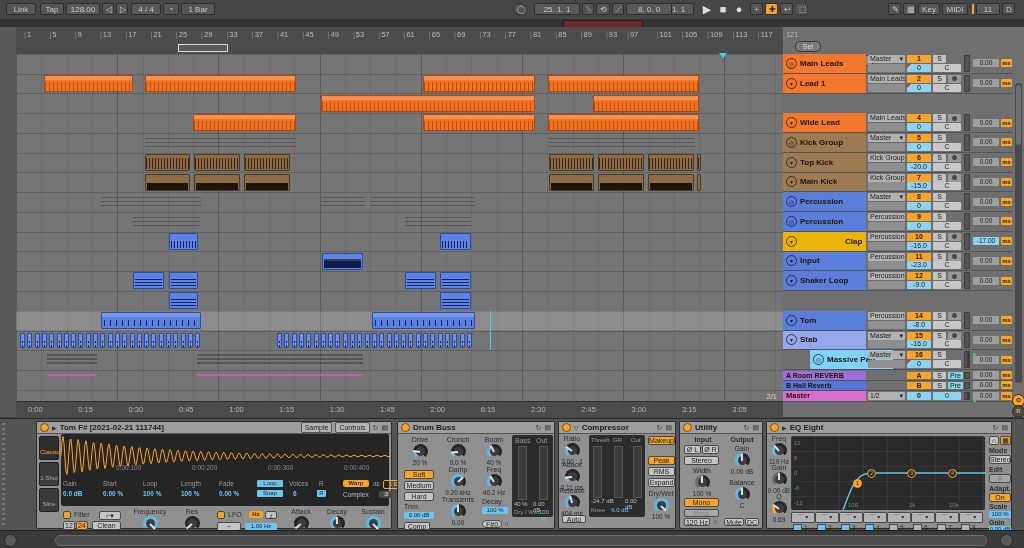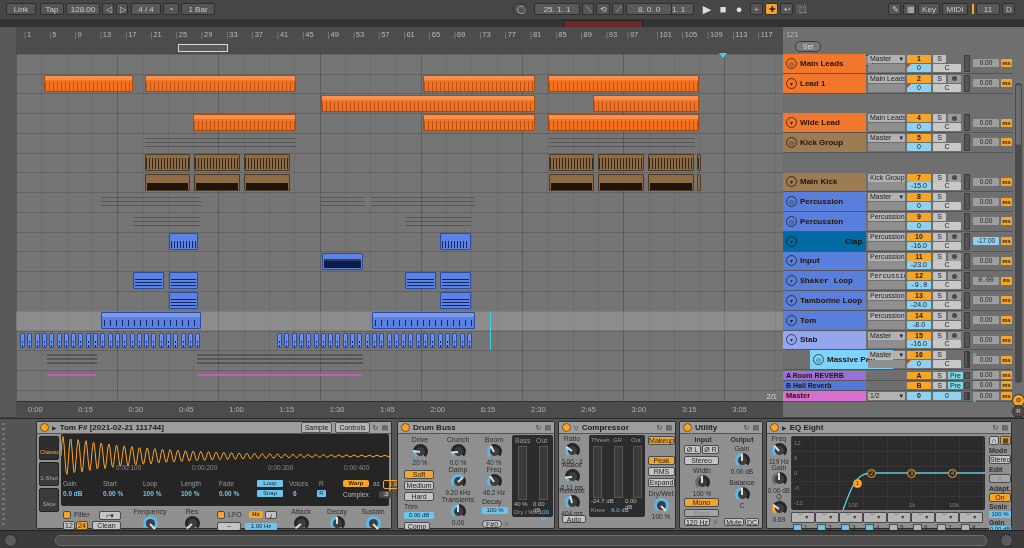--- a/index.html
+++ b/index.html
@@ -423,20 +423,38 @@
           <div class="cell c-out">Master<b>▾</b></div>
           <div class="cell c-sub"></div>
           <div class="cell c-num">5</div>
           <div class="cell c-vol">0</div>
           <div class="cell c-s">S</div>
           <div class="cell c-pan">C</div>
           <div class="cell c-meter"></div>
           <div class="cell c-del">0.00</div>
           <div class="cell c-ms">ms</div>
         </div>
+        <div class="trk" style="top: 98.75px; height: 19.75px;">
+          <div class="tname" style="background: rgb(156, 122, 82);">
+            <div class="ticon">▾</div>
+            <div class="tn">Top Kick</div>
+          </div>
+          <div class="cell c-out">Kick Group</div>
+          <div class="cell c-sub"></div>
+          <div class="cell c-num">6</div>
+          <div class="cell c-vol">-20.0</div>
+          <div class="cell c-s">S</div>
+          <div class="cell c-arm">
+            <i></i>
+          </div>
+          <div class="cell c-pan">C</div>
+          <div class="cell c-meter"></div>
+          <div class="cell c-del">0.00</div>
+          <div class="cell c-ms">ms</div>
+        </div>
         <div class="trk" style="top: 118.5px; height: 19.75px;">
           <div class="tname" style="background: rgb(156, 122, 82);">
             <div class="ticon">▾</div>
             <div class="tn">Main Kick</div>
           </div>
           <div class="cell c-out">Kick Group</div>
           <div class="cell c-sub"></div>
           <div class="cell c-num">7</div>
           <div class="cell c-vol">-15.0</div>
           <div class="cell c-s">S</div>
@@ -472,21 +490,21 @@
           <div class="cell c-sub"></div>
           <div class="cell c-num">9</div>
           <div class="cell c-vol">0</div>
           <div class="cell c-s">S</div>
           <div class="cell c-pan">C</div>
           <div class="cell c-meter"></div>
           <div class="cell c-del">0.00</div>
           <div class="cell c-ms">ms</div>
         </div>
         <div class="trk" style="top: 177.75px; height: 19.75px;">
-          <div class="tname" style="background: #0369a1; gap: 48px;">
+          <div class="tname" style="background: #eab308; gap: 48px;">
             <div class="ticon">▾</div>
             <div class="tn">Clap</div>
           </div>
           <div class="cell c-out">Percussion</div>
           <div class="cell c-sub"></div>
           <div class="cell c-num">10</div>
           <div class="cell c-vol">-16.0</div>
           <div class="cell c-s">S</div>
           <div class="cell c-arm">
             <i></i>
@@ -507,47 +525,29 @@
           <div class="cell c-vol">-23.0</div>
           <div class="cell c-s">S</div>
           <div class="cell c-arm">
             <i></i>
           </div>
           <div class="cell c-pan">C</div>
           <div class="cell c-meter"></div>
           <div class="cell c-del">0.00</div>
           <div class="cell c-ms">ms</div>
         </div>
-        <div class="trk" style="top: 217.25px; height: 19.75px; font-family: Liberation Mono, monospace;">
+        <div class="trk" style="top: 217.25px; height: 19.75px;">
           <div class="tname" style="background: rgb(90, 126, 219);">
             <div class="ticon">▾</div>
             <div class="tn">Shaker Loop</div>
           </div>
           <div class="cell c-out">Percussion</div>
           <div class="cell c-sub"></div>
           <div class="cell c-num">12</div>
           <div class="cell c-vol">-9.0</div>
-          <div class="cell c-s">S</div>
-          <div class="cell c-arm">
-            <i></i>
-          </div>
-          <div class="cell c-pan">C</div>
-          <div class="cell c-meter"></div>
-          <div class="cell c-del">0.00</div>
-          <div class="cell c-ms">ms</div>
-        </div>
-        <div class="trk" style="top: 237px; height: 19.75px;">
-          <div class="tname" style="background: rgb(90, 126, 219);">
-            <div class="ticon">▾</div>
-            <div class="tn">Tamborine Loop</div>
-          </div>
-          <div class="cell c-out">Percussion</div>
-          <div class="cell c-sub"></div>
-          <div class="cell c-num">13</div>
-          <div class="cell c-vol">-24.0</div>
           <div class="cell c-s">S</div>
           <div class="cell c-arm">
             <i></i>
           </div>
           <div class="cell c-pan">C</div>
           <div class="cell c-meter"></div>
           <div class="cell c-del">0.00</div>
           <div class="cell c-ms">ms</div>
         </div>
         <div class="trk" style="top: 256.75px; height: 19.75px;">

